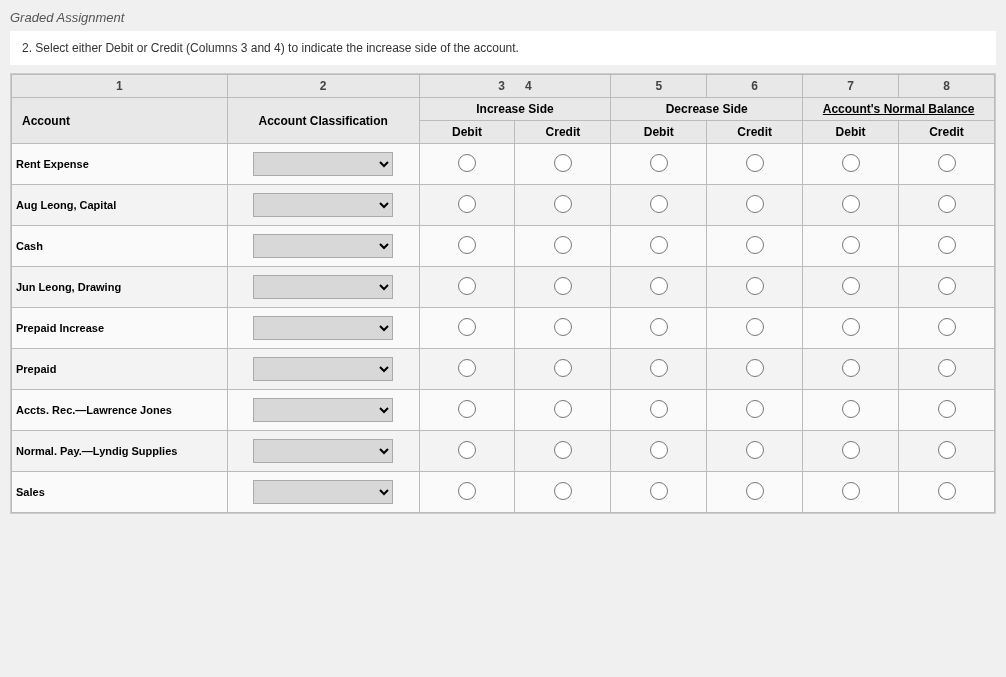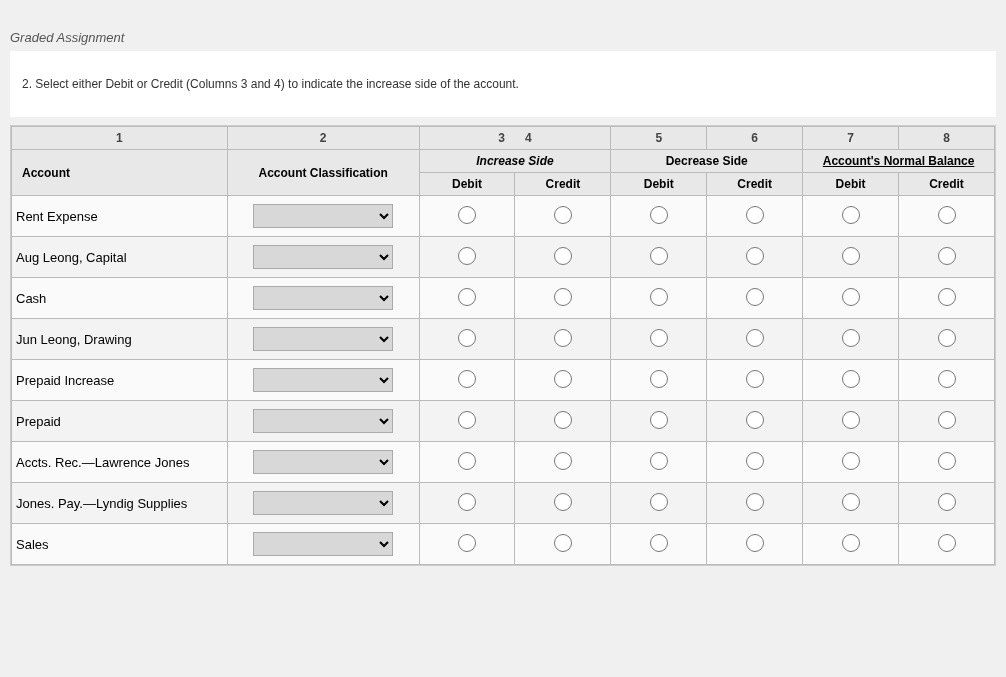--- a/index.html
+++ b/index.html
@@ -4,32 +4,31 @@
   <style>
     * { box-sizing: border-box; margin: 0; padding: 0; }
     body {
       font-family: Arial, sans-serif;
       background: #f0f0f0;
       padding: 10px;
       font-size: 13px;
     }
     .instructions {
       background: #fff;
-      padding: 24px 12px;
+      padding: 8px 12px;
       margin-bottom: 8px;
       font-size: 12px;
       color: #333;
       line-height: 1.5;
     }
     .graded-header {
       font-size: 13px;
       color: #555;
       margin-bottom: 6px;
       font-style: italic;
-      margin-top: 20px;
     }
     .table-wrapper {
       background: #fff;
       border: 1px solid #ccc;
     }
     table {
       width: 100%;
       border-collapse: collapse;
     }
     th, td {
@@ -55,22 +54,22 @@
       font-weight: bold;
       font-size: 12px;
     }
     .subheader th {
       background: #e8e8e8;
       font-size: 12px;
       font-weight: bold;
     }
     .account-col {
       text-align: left;
-      font-weight: normal;
-      font-size: 13px;
+      font-weight: bold;
+      font-size: 11px;
       padding-left: 10px;
       background: #f9f9f9;
       width: 180px;
     }
     .classification-col {
       width: 160px;
     }
     .radio-col {
       width: 80px;
     }
@@ -93,21 +92,20 @@
       padding: 8px 4px;
     }
     .data-row:nth-child(odd) td {
       background: #fafafa;
     }
     .data-row:nth-child(even) td {
       background: #f3f3f3;
     }
     .increase-header {
       background: #e0e6f0;
-      font-style: italic;
     }
     .decrease-header {
       background: #e0e6f0;
       margin-top: 8px;
     }
     .normal-header {
       background: #e0e6f0;
       text-decoration: underline;
     }
   </style>
@@ -231,21 +229,21 @@
           <td class="account-col">Accts. Rec.—Lawrence Jones</td>
           <td class="classification-col"><select class="classification-select"><option value=""></option><option value="Asset">Asset</option><option value="Liability">Liability</option><option value="Owner's Equity">Owner's Equity</option><option value="Revenue">Revenue</option><option value="Expense">Expense</option></select></td>
           <td class="radio-col"><input type="radio" name="increase_6" value="debit" style=""></td>
           <td class="radio-col"><input type="radio" name="increase_6" value="credit" style=""></td>
           <td class="radio-col"><input type="radio" name="decrease_6" value="debit" style=""></td>
           <td class="radio-col"><input type="radio" name="decrease_6" value="credit" style=""></td>
           <td class="radio-col"><input type="radio" name="normal_6" value="debit" style=""></td>
           <td class="radio-col"><input type="radio" name="normal_6" value="credit" style=""></td>
         </tr>
         <tr class="data-row">
-          <td class="account-col">Jones. Pay.—Lyndig Supplies</td>
+          <td class="account-col">Normal. Pay.—Lyndig Supplies</td>
           <td class="classification-col"><select class="classification-select"><option value=""></option><option value="Asset">Asset</option><option value="Liability">Liability</option><option value="Owner's Equity">Owner's Equity</option><option value="Revenue">Revenue</option><option value="Expense">Expense</option></select></td>
           <td class="radio-col"><input type="radio" name="increase_7" value="debit" style=""></td>
           <td class="radio-col"><input type="radio" name="increase_7" value="credit" style=""></td>
           <td class="radio-col"><input type="radio" name="decrease_7" value="debit" style=""></td>
           <td class="radio-col"><input type="radio" name="decrease_7" value="credit" style=""></td>
           <td class="radio-col"><input type="radio" name="normal_7" value="debit" style=""></td>
           <td class="radio-col"><input type="radio" name="normal_7" value="credit" style=""></td>
         </tr>
         <tr class="data-row">
           <td class="account-col">Sales</td>

